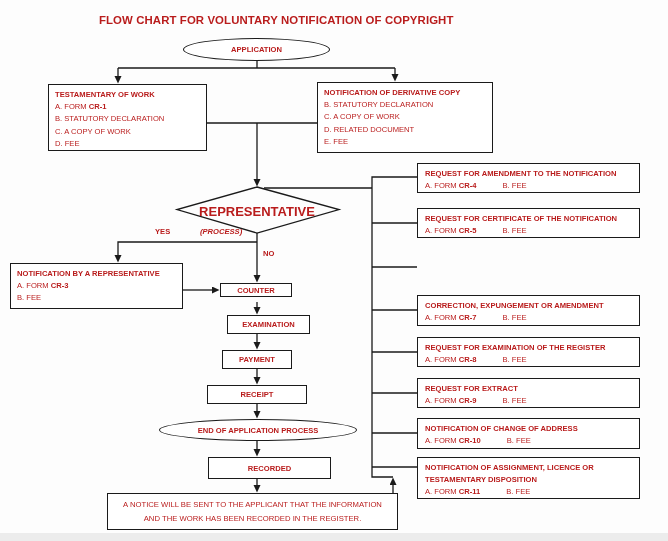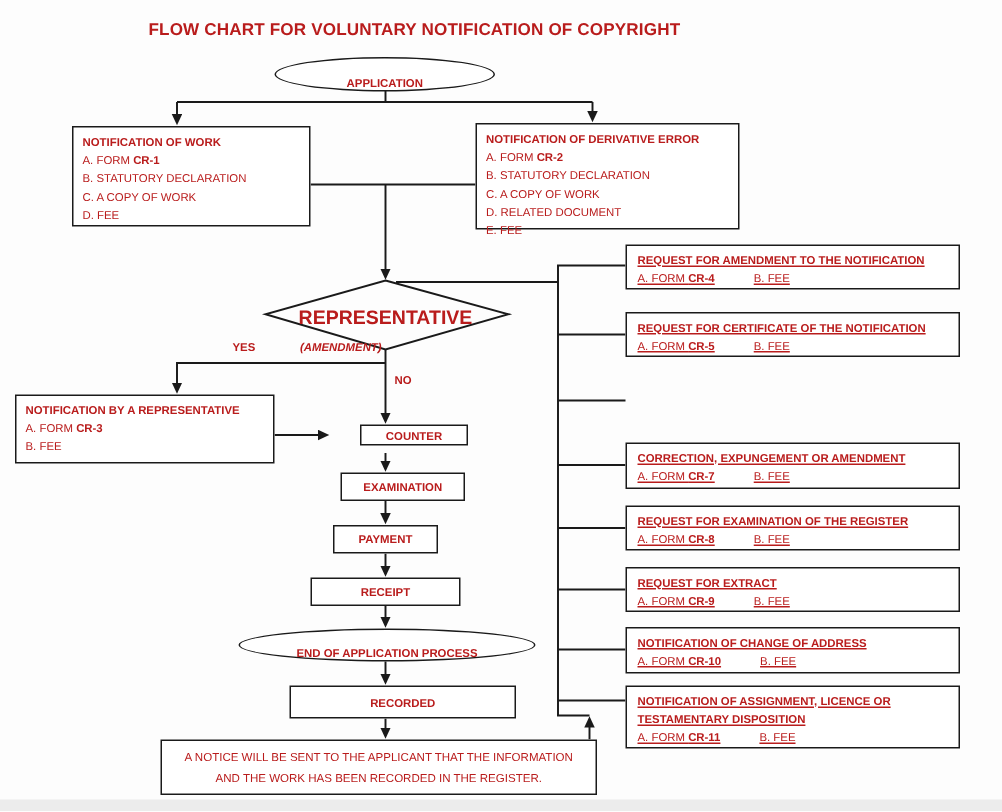--- a/index.html
+++ b/index.html
@@ -5,24 +5,24 @@
   html,body{margin:0;padding:0;background:#fff;}
   .page{
     position:relative;width:668px;height:541px;background:#fdfdfd;overflow:hidden;
     font-family:"Liberation Sans",sans-serif;color:#b91c1c;padding-left:16px;
   }
   .page *{box-sizing:border-box;}
   svg.wires{position:absolute;left:0;top:0;z-index:1;}
   .node{position:absolute;z-index:2;background:#fff;border:1.2px solid #1a1a1a;}
   .listbox{padding:4px 6px 2px 6px;font-size:7.6px;line-height:12.2px;}
   .listbox .bt{font-weight:bold;}
-  .pill{display:flex;align-items:flex-end;justify-content:center;border-radius:50%;
+  .pill{display:flex;align-items:center;justify-content:center;border-radius:50%;
         font-weight:bold;font-size:7.6px;background:#fff;}
   .small{display:flex;align-items:center;justify-content:center;font-weight:bold;font-size:7.6px;}
-  .rbox{left:417px;width:223px;padding:3.5px 7px;font-size:7.6px;line-height:12px;border:1.3px solid #1a1a1a;text-decoration:underline;}
+  .rbox{left:417px;width:223px;padding:3.5px 7px;font-size:7.6px;line-height:12px;border:1.3px solid #1a1a1a;}
   .rbox .bt{font-weight:bold;}
   .rbox .fee{margin-left:26px;}
   .heavy{border-width:1.8px;}
   .lbl{position:absolute;z-index:2;font-weight:bold;font-size:7.6px;}
   .diamond-label{position:absolute;z-index:2;font-weight:bold;font-size:13px;text-align:center;}
   .title{position:absolute;z-index:2;font-weight:bold;font-size:11.4px;letter-spacing:.1px;}
   .notice{display:flex;flex-direction:column;align-items:center;justify-content:center;
           font-size:7.7px;line-height:13.5px;text-align:center;}
   .italic{font-style:italic;}
   .bstrip{position:absolute;left:0;top:533px;width:668px;height:8px;background:#ececec;z-index:0;}
@@ -76,63 +76,62 @@
     </g>
   </svg>
 
   <div class="title" style="left:99px;top:14px;">FLOW CHART FOR VOLUNTARY NOTIFICATION OF COPYRIGHT</div>
 
   <div class="node pill" style="left:183px;top:38px;width:147px;height:23px;">
     <span>APPLICATION</span>
   </div>
 
   <div class="node listbox" style="left:48px;top:84px;width:159px;height:67px;">
-    <div class="bt">NOTIFICATION OF WORK</div>
+    <div class="bt">TESTAMENTARY OF WORK</div>
     <div><span>A. FORM </span><span class="bt">CR-1</span></div>
     <div><span>B. STATUTORY DECLARATION</span></div>
     <div><span>C.  A COPY OF WORK</span></div>
     <div><span>D. FEE</span></div>
   </div>
 
   <div class="node listbox" style="left:317px;top:82px;width:176px;height:71px;">
-    <div class="bt">NOTIFICATION OF DERIVATIVE ERROR</div>
-    <div><span>A. FORM </span><span class="bt">CR-2</span></div>
+    <div class="bt">NOTIFICATION OF DERIVATIVE COPY</div>
     <div><span>B. STATUTORY DECLARATION</span></div>
     <div><span>C. A COPY OF WORK</span></div>
     <div><span>D. RELATED DOCUMENT</span></div>
     <div><span>E. FEE</span></div>
   </div>
 
   <div class="diamond-label" style="left:187px;top:204px;width:140px;">REPRESENTATIVE</div>
   <div class="lbl" style="left:155px;top:227px;">YES</div>
-  <div class="lbl italic" style="left:200px;top:227px;">(AMENDMENT)</div>
+  <div class="lbl italic" style="left:200px;top:227px;">(PROCESS)</div>
   <div class="lbl" style="left:263px;top:249px;">NO</div>
 
   <div class="node listbox heavy" style="left:10px;top:263px;width:173px;height:46px;">
     <div class="bt">NOTIFICATION BY A REPRESENTATIVE</div>
     <div><span>A. FORM </span><span class="bt">CR-3</span></div>
     <div><span>B. FEE</span></div>
   </div>
 
-  <div class="node small" style="left:220px;top:283px;width:72px;height:14px;margin-left:20px;">
+  <div class="node small" style="left:220px;top:283px;width:72px;height:14px;">
     <span>COUNTER</span>
   </div>
   <div class="node small" style="left:215px;top:315px;width:83px;height:19px;margin-left:12px;">
     <span>EXAMINATION</span>
   </div>
   <div class="node small" style="left:222px;top:350px;width:70px;height:19px;">
     <span>PAYMENT</span>
   </div>
   <div class="node pill" style="left:159px;top:419px;width:198px;height:22px;">
     <span>END OF APPLICATION PROCESS</span>
   </div>
   <div class="node small heavy" style="left:207px;top:385px;width:100px;height:19px;">
     <span>RECEIPT</span>
   </div>
-  <div class="node small heavy" style="left:193px;top:457px;width:151px;height:22px;">
+  <div class="node small heavy" style="left:208px;top:457px;width:123px;height:22px;">
     <span>RECORDED</span>
   </div>
   <div class="node notice heavy" style="left:107px;top:493px;width:291px;height:37px;">
     <div>A NOTICE WILL BE SENT TO THE APPLICANT THAT THE INFORMATION</div>
     <div>AND THE WORK HAS BEEN RECORDED IN THE REGISTER.</div>
   </div>
 
   <div class="node rbox" style="top:163px;height:30px;">
     <div class="bt">REQUEST FOR AMENDMENT TO THE NOTIFICATION</div>
     <div><span>A. FORM </span><span class="bt">CR-4</span><span class="fee">B. FEE</span></div>

